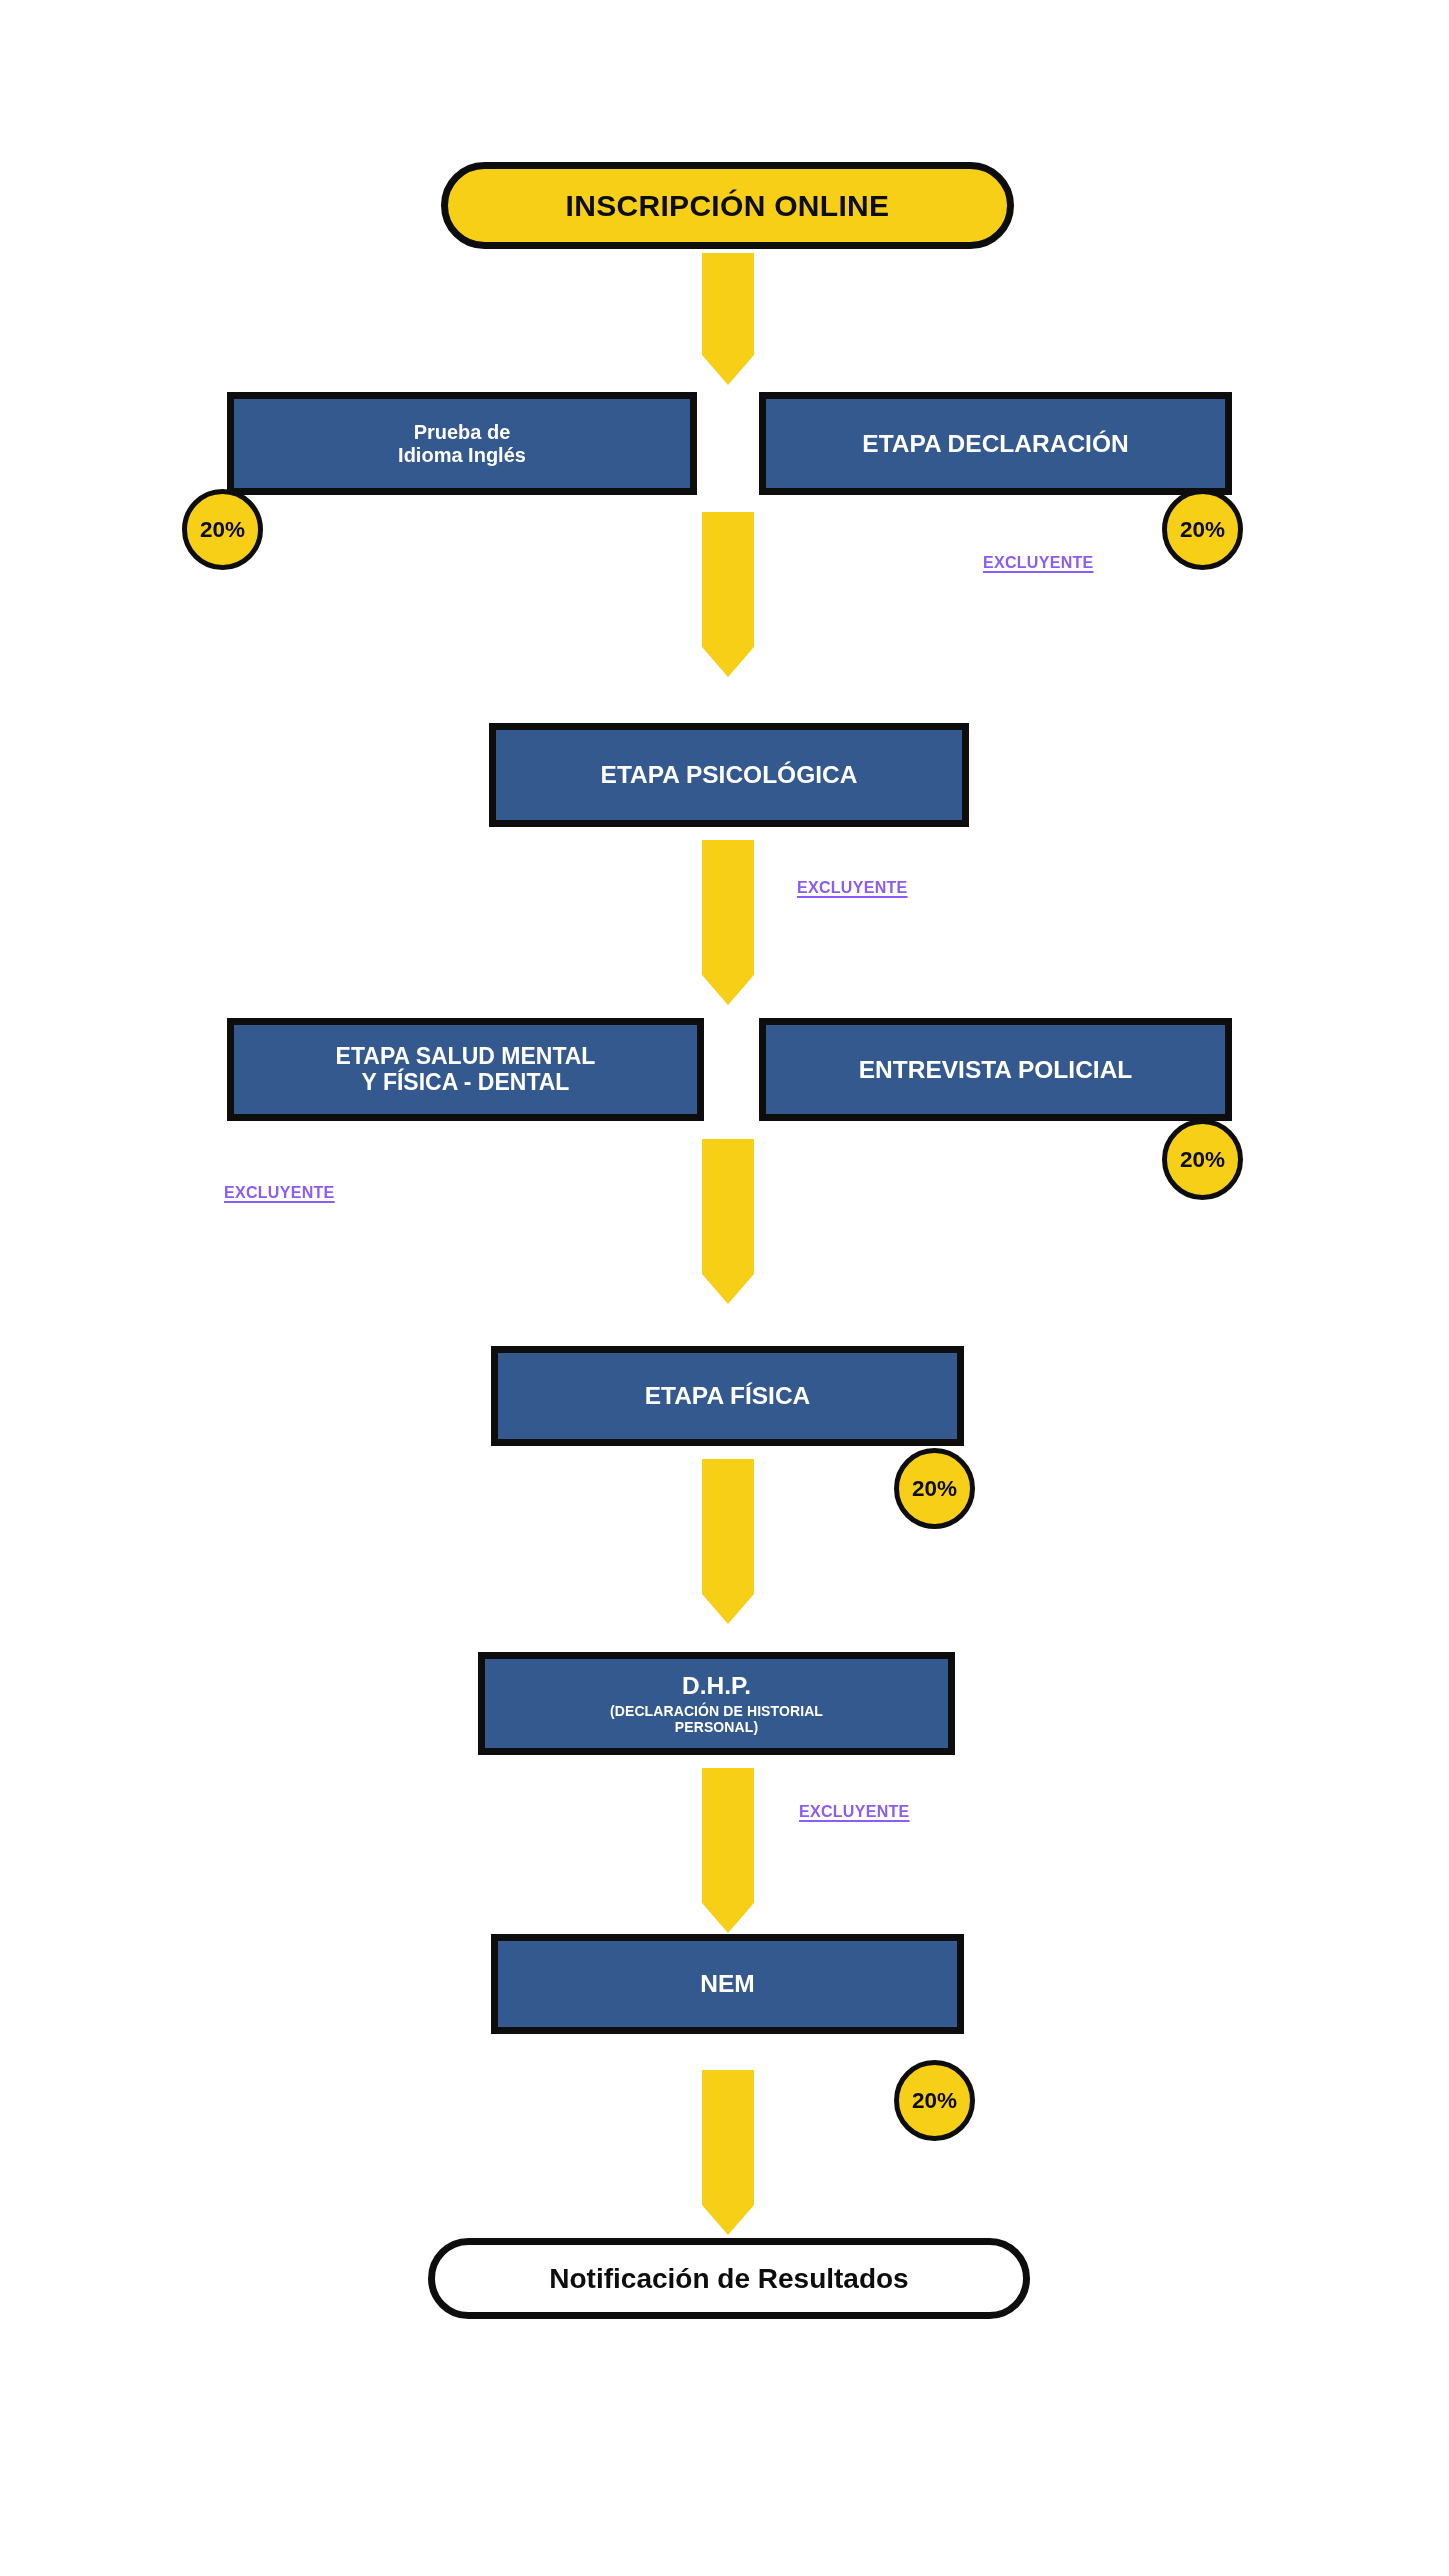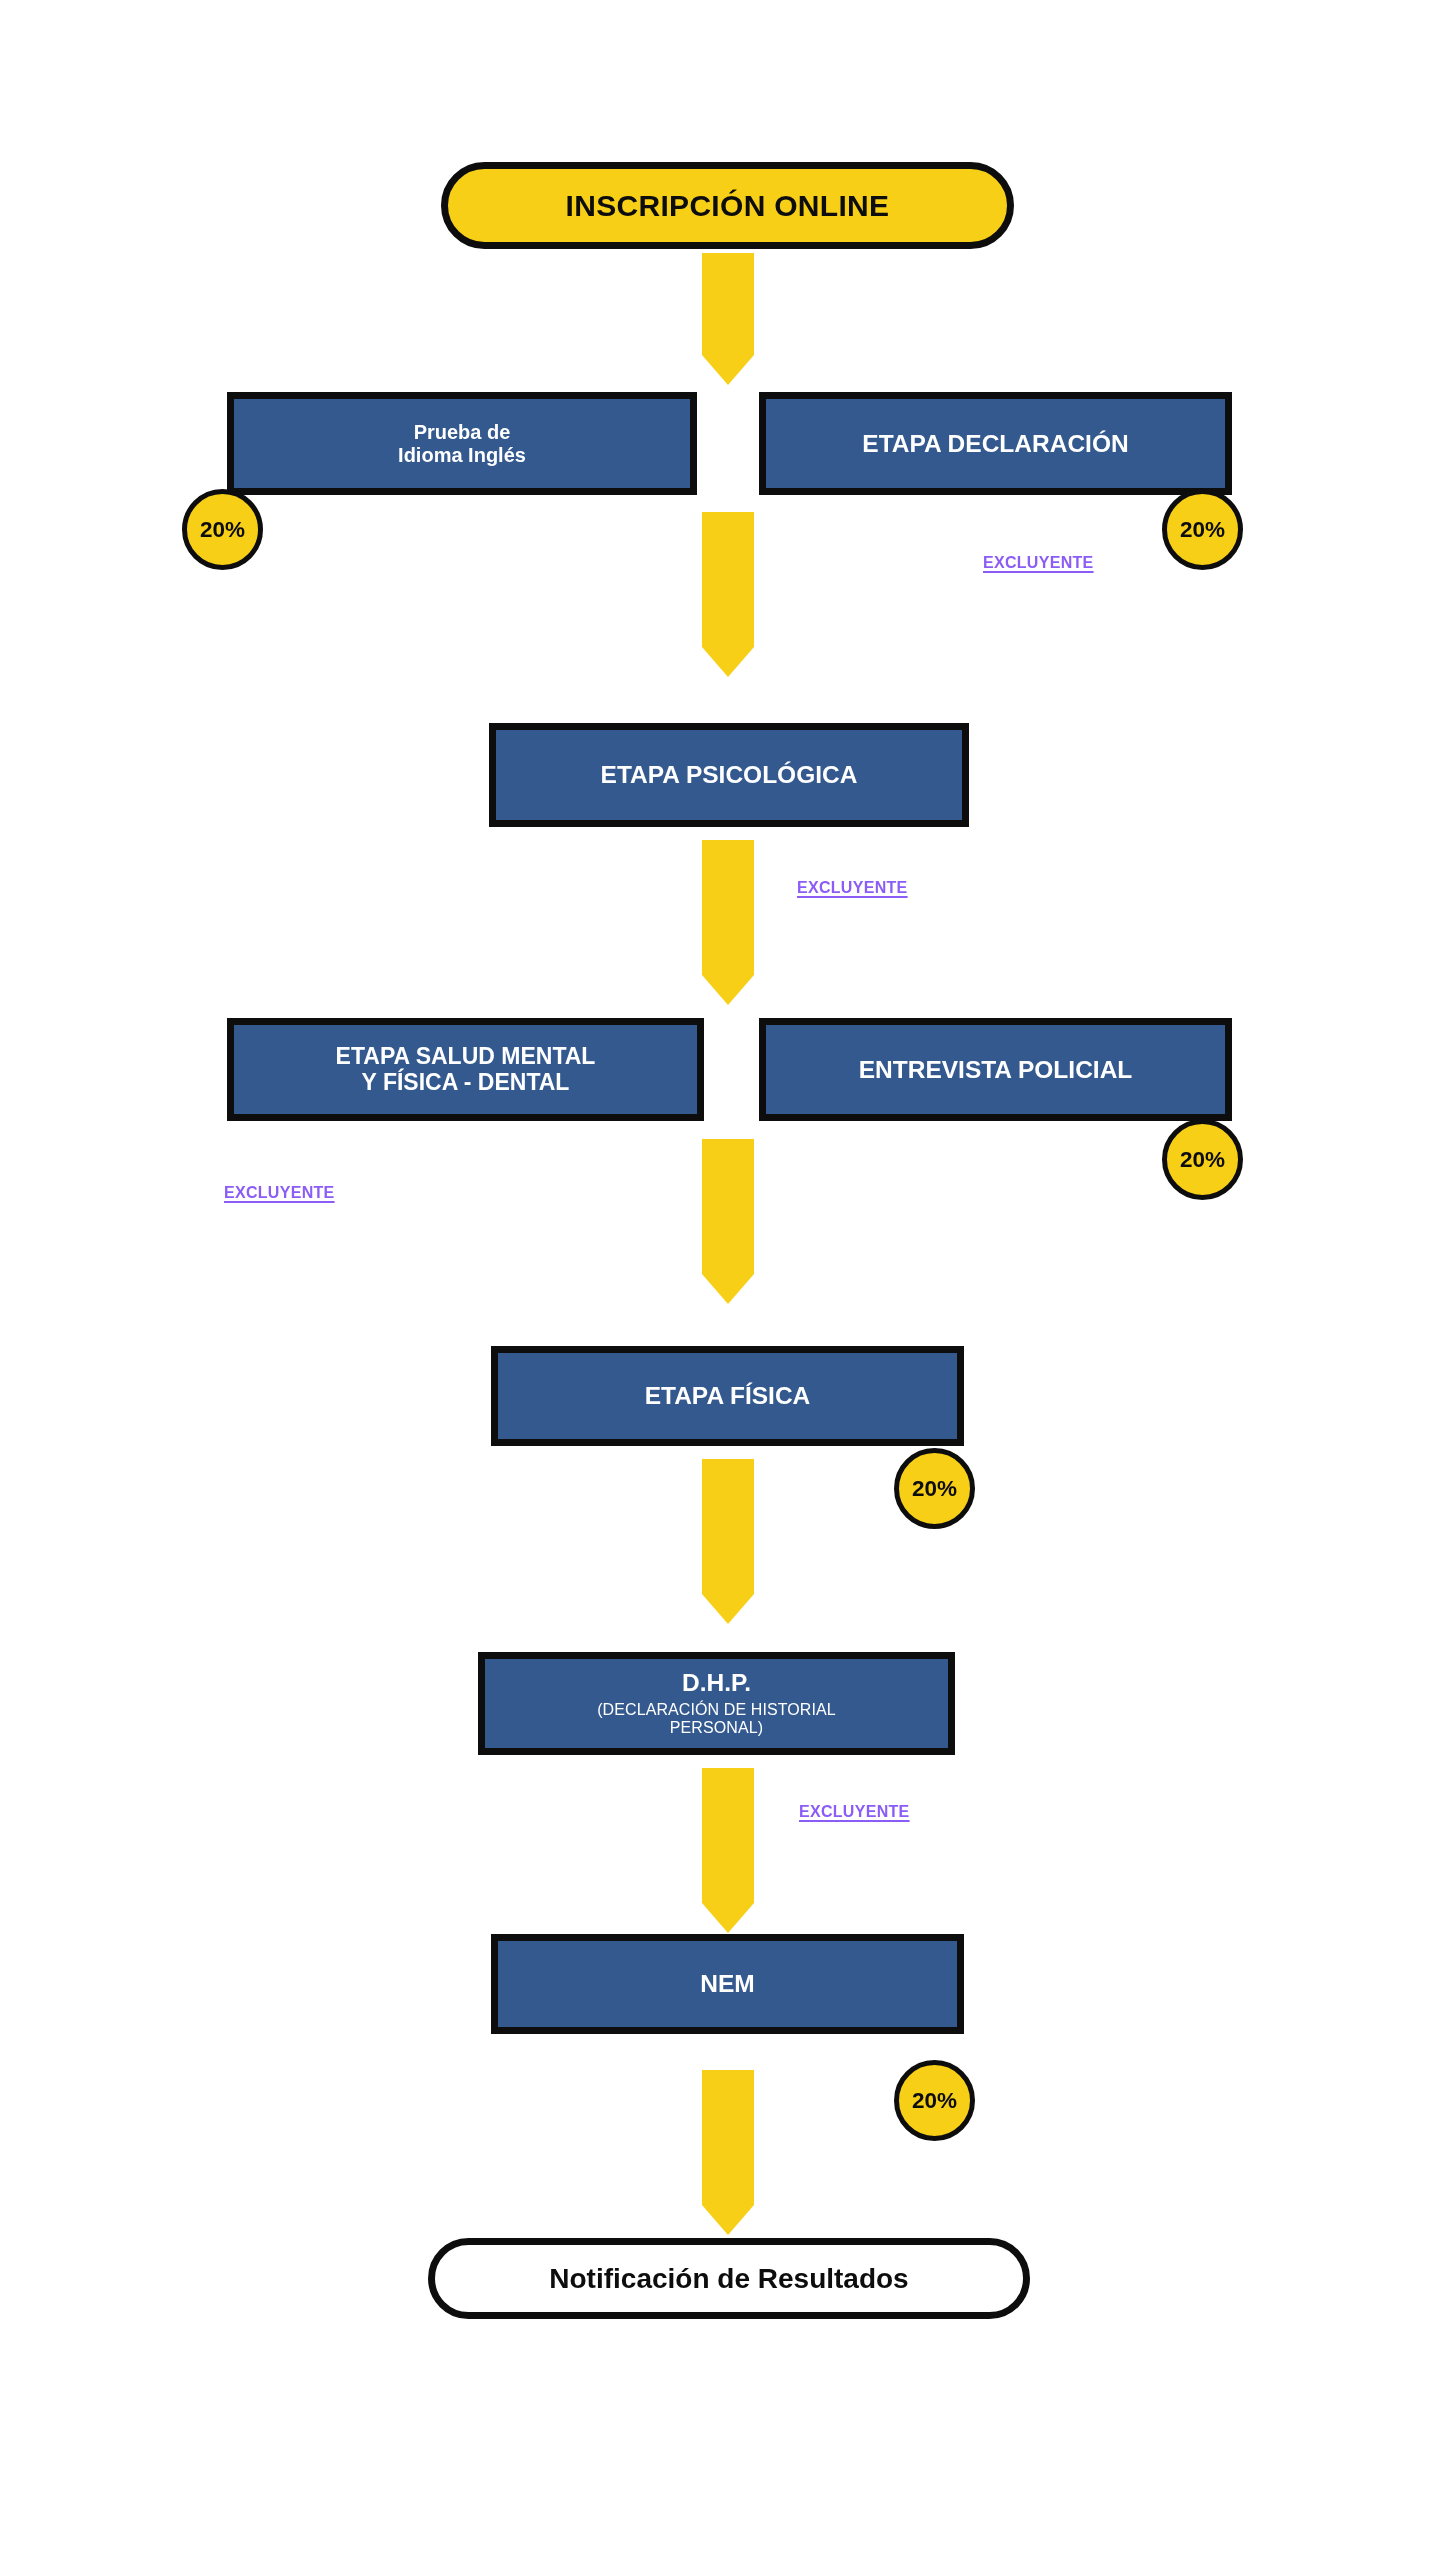--- a/index.html
+++ b/index.html
@@ -55,22 +55,22 @@
     display: flex;
     flex-direction: column;
     align-items: center;
     justify-content: center;
     text-align: center;
     font-weight: bold;
     line-height: 1.12;
     padding: 2.6px 9px;
   }
   .box .sub {
-    font-size: 16px;
-    font-weight: normal;
+    font-size: 14px;
+    font-weight: bold;
     line-height: 1.15;
     margin-top: 3.9px;
     letter-spacing: 0.1px;
   }
 
   
   .arrow {
     position: absolute;
   }
   .arrow .shaft {

